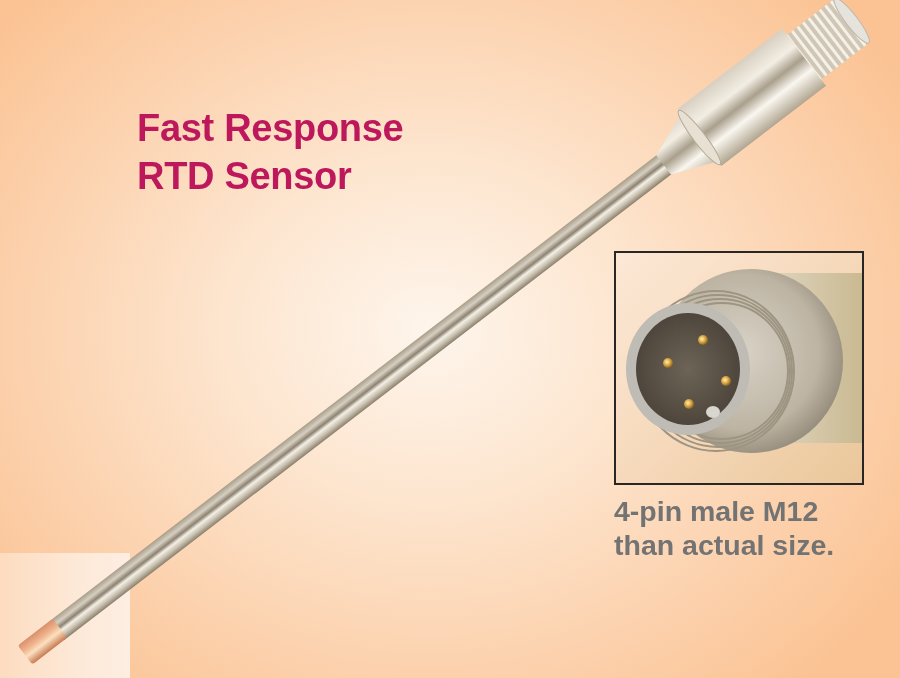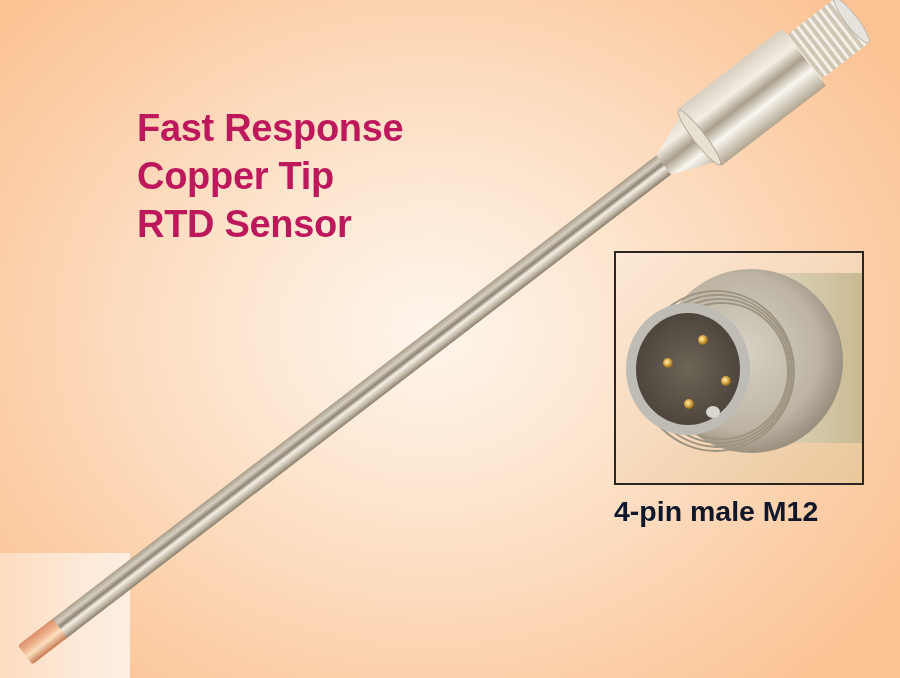--- a/index.html
+++ b/index.html
@@ -13,21 +13,21 @@
     background: linear-gradient(90deg, #fddcc0 0%, #fde9d8 60%, #fdeee2 100%);
   }
   .title {
     position: absolute; left: 137px; top: 104px;
     font-weight: 700; font-size: 38px; line-height: 48px; color: #be185d;
     letter-spacing: -0.3px;
   }
   .title div { white-space: nowrap; }
   .caption {
     position: absolute; left: 614px; top: 494px;
-    font-weight: 700; font-size: 28.5px; line-height: 34px; color: #0f172a;
+    font-weight: 700; font-size: 28.5px; line-height: 34px; color: #737373;
     white-space: nowrap;
   }
   .inset {
     position: absolute; left: 614px; top: 251px; width: 246px; height: 230px;
     border: 2px solid #2a2624;
     background: linear-gradient(135deg, #fce8d6 0%, #f6d9bb 50%, #eac79a 100%);
     overflow: hidden;
   }
   svg.probe { position: absolute; left: 0; top: 0; }
 </style>
@@ -79,21 +79,20 @@
     <rect x="850" y="-36" width="132" height="72" fill="url(#bodyCross)"></rect>
     <ellipse cx="850" cy="0" rx="6" ry="34" fill="#e7e0d3" stroke="#b5ab97" stroke-width="1"></ellipse>
 
     <rect x="982" y="-28" width="60" height="56" fill="url(#threads)"></rect>
     <ellipse cx="1042" cy="0" rx="6" ry="28" fill="#e6e2dc" stroke="#bdb7ad" stroke-width="1"></ellipse>
   </g>
 </svg>
 
 <div class="title">
   <div>Fast Response</div>
-  <div>Copper Tip</div>
   <div>RTD Sensor</div>
 </div>
 
 <div class="inset">
   <svg width="246" height="230" viewBox="0 0 246 230">
     <defs>
       <radialGradient id="flange" cx="0.45" cy="0.45" r="0.6">
         <stop offset="0" stop-color="#d8d2c6"></stop>
         <stop offset="0.7" stop-color="#bdb4a3"></stop>
         <stop offset="1" stop-color="#8f8676"></stop>
@@ -132,13 +131,14 @@
       <circle cx="52" cy="110" r="5" fill="url(#pin)"></circle>
       <circle cx="110" cy="128" r="5" fill="url(#pin)"></circle>
       <circle cx="73" cy="151" r="5" fill="url(#pin)"></circle>
       <ellipse cx="97" cy="159" rx="7" ry="6" fill="#d9d6d0"></ellipse>
     </g>
   </svg>
 </div>
 
 <div class="caption">
   <div>4-pin male M12</div>
+  <div>than actual size.</div>
 </div>
 
 </body></html>

